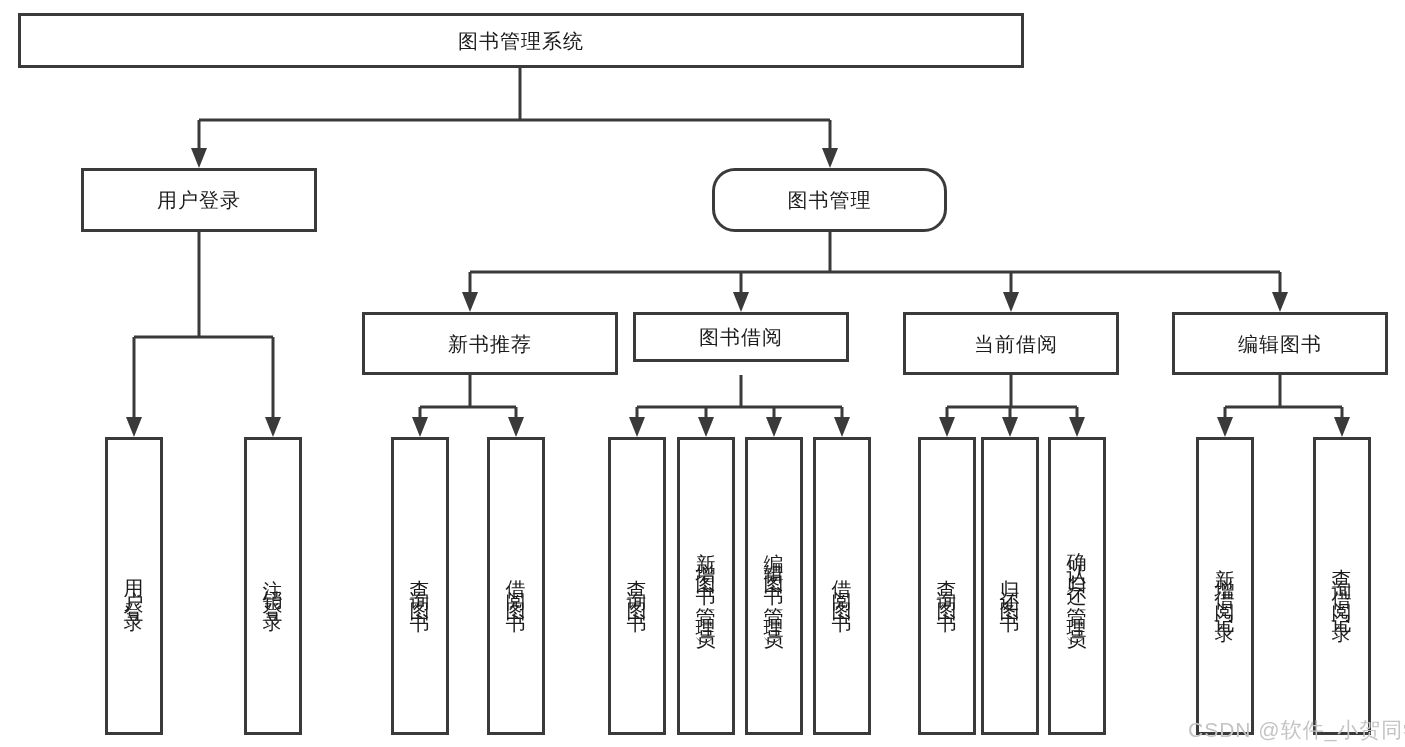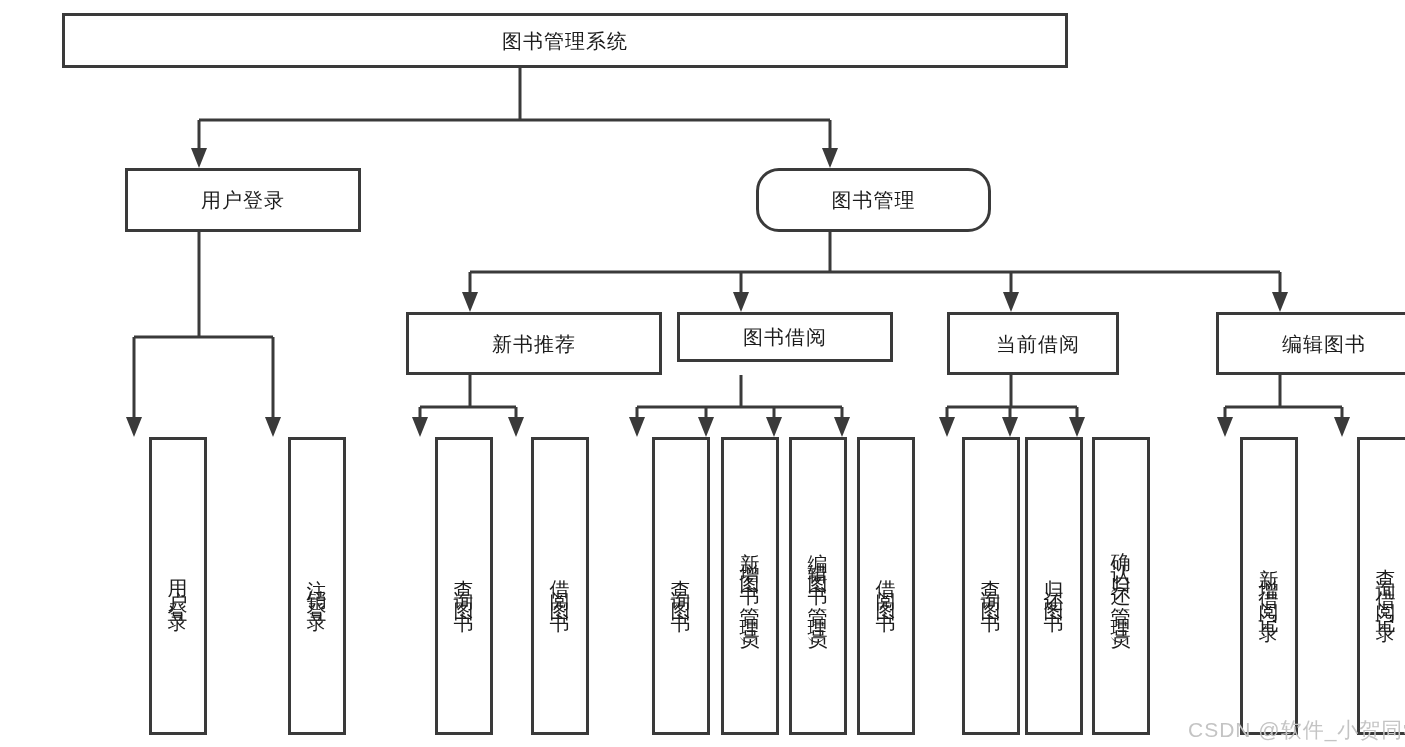--- a/index.html
+++ b/index.html
@@ -27,21 +27,20 @@
     box-sizing: border-box;
     border: 3px solid #3a3a3a;
     background: #ffffff;
     display: flex;
     align-items: center;
     justify-content: center;
     color: #1c1c1c;
     font-size: 20px;
     letter-spacing: 1px;
     line-height: 1;
-    margin-left: 44px;
   }
   .node.leaf {
     writing-mode: vertical-rl;
     text-orientation: mixed;
     letter-spacing: 11px;
     font-size: 20px;
   }
   .node.leaf span {
     display: block;
   }
@@ -100,21 +99,21 @@
     </g>
   </svg>
 
   <div class="node" style="left:18px; top:13px; width:1006px; height:55px;">图书管理系统</div>
 
   <div class="node" style="left:81px; top:168px; width:236px; height:64px;">用户登录</div>
   <div class="node" style="left:712px; top:168px; width:235px; height:64px;border-radius:23px;">图书管理</div>
 
   <div class="node" style="left:362px; top:312px; width:256px; height:63px;">新书推荐</div>
   <div class="node" style="left:633px; top:312px; width:216px; height:50px;">图书借阅</div>
-  <div class="node" style="left:903px; top:312px; width:172px; height:63px;padding-left:10px;">当前借阅</div>
+  <div class="node" style="left:903px; top:312px; width:216px; height:63px;padding-left:10px;">当前借阅</div>
   <div class="node" style="left:1172px; top:312px; width:216px; height:63px;">编辑图书</div>
 
   <div class="node leaf" style="left:105px; top:437px; width:58px; height:298px;">
     <span>用户登录</span>
   </div>
   <div class="node leaf" style="left:244px; top:437px; width:58px; height:298px;">
     <span>注销登录</span>
   </div>
 
   <div class="node leaf" style="left:391px; top:437px; width:58px; height:298px;">

